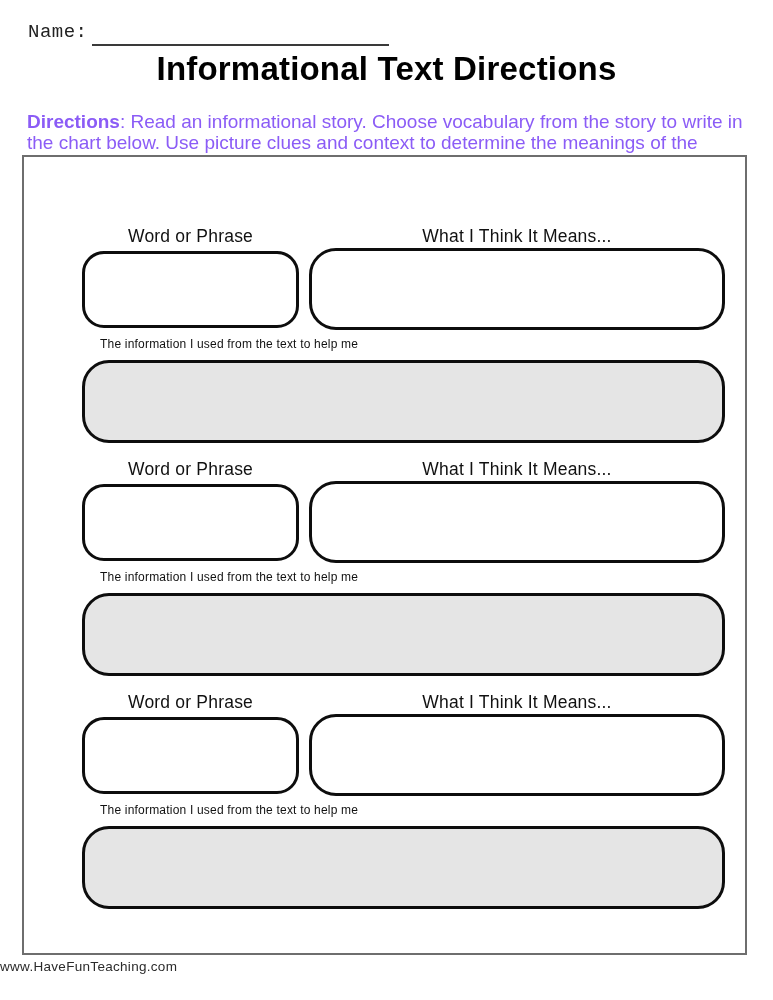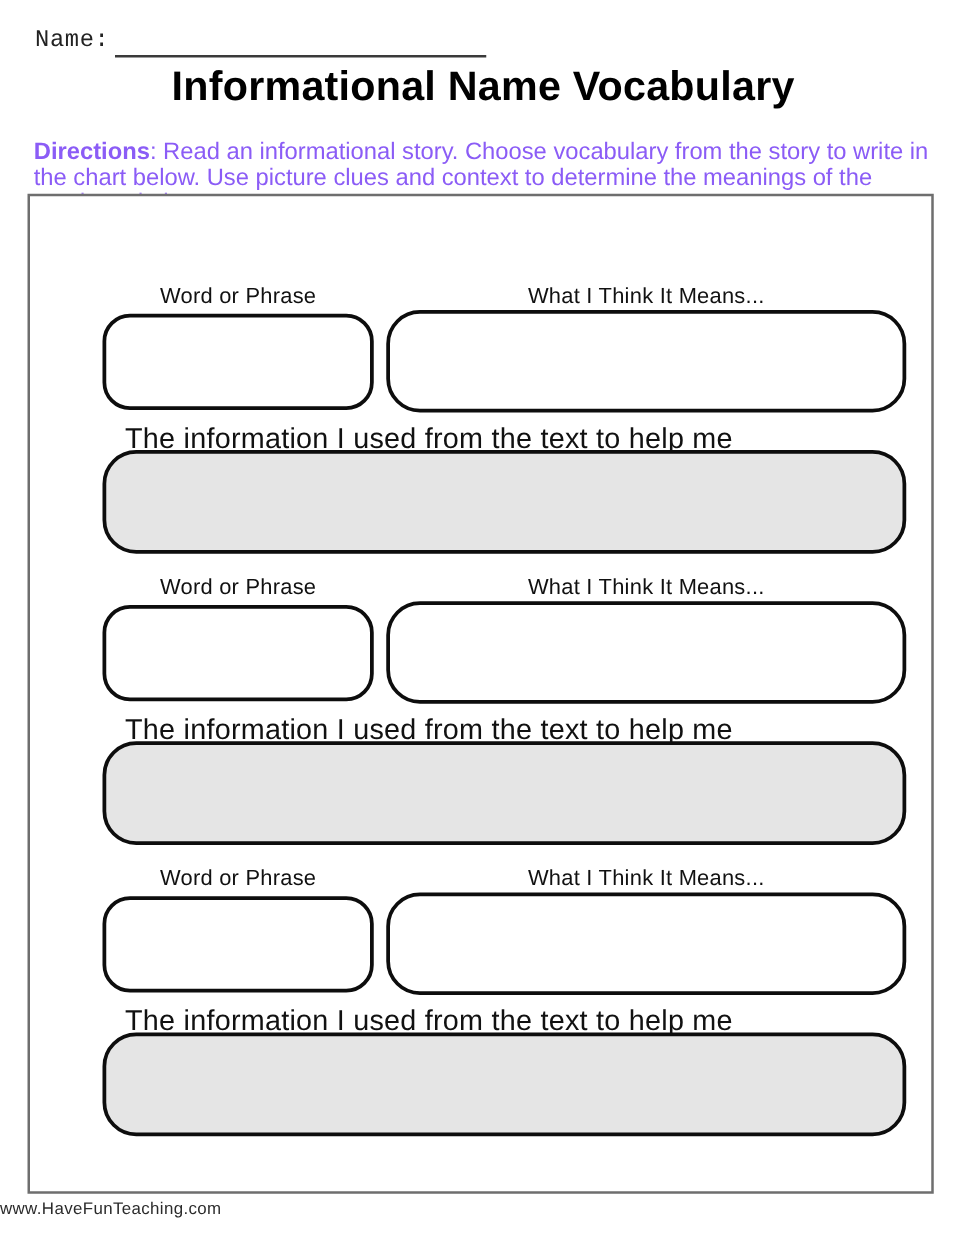--- a/index.html
+++ b/index.html
@@ -56,41 +56,41 @@
   .word-label{left:66px;width:217px;}
   .means-label{left:293px;width:416px;}
   .fill-box{
     position:absolute;box-sizing:border-box;
     border:3.5px solid #0d0d0d;background:#ffffff;
   }
   .word-box{left:66px;top:25px;width:217px;height:77px;border-radius:22px;}
   .means-box{left:293px;top:22px;width:416px;height:82px;border-radius:27px;}
   .info-label{
     position:absolute;left:84px;top:111px;
-    font-size:23px;color:#111;letter-spacing:.2px;
+    font-size:12px;color:#111;letter-spacing:.2px;
   }
   .info-box{
     left:66px;top:134px;width:643px;height:83px;
     border-radius:27px;background:#e5e5e5;
   }
   
   .footer{
     position:absolute;left:0;top:959px;width:773px;
     font-size:13.5px;color:#2b2b2b;letter-spacing:.3px;
   }
 </style>
 </head>
 <body>
 
 <div class="page">
 
   <span class="name-label">Name:</span>
   <input class="name-line" type="text" value="" style="">
 
-  <div class="title">Informational Name Vocabulary</div>
+  <div class="title">Informational Text Directions</div>
 
   <div class="directions"><b>Directions</b><span>: Read an informational story. Choose vocabulary from the story to write in the chart below. Use picture clues and context to determine the meanings of the words and phrases.</span></div>
 
   <div class="chart-outline"></div>
 
   <div class="section s1">
     <div class="col-label word-label">Word or Phrase</div>
     <div class="col-label means-label">What I Think It Means...</div>
     <div class="fill-box word-box"></div>
     <div class="fill-box means-box"></div>

